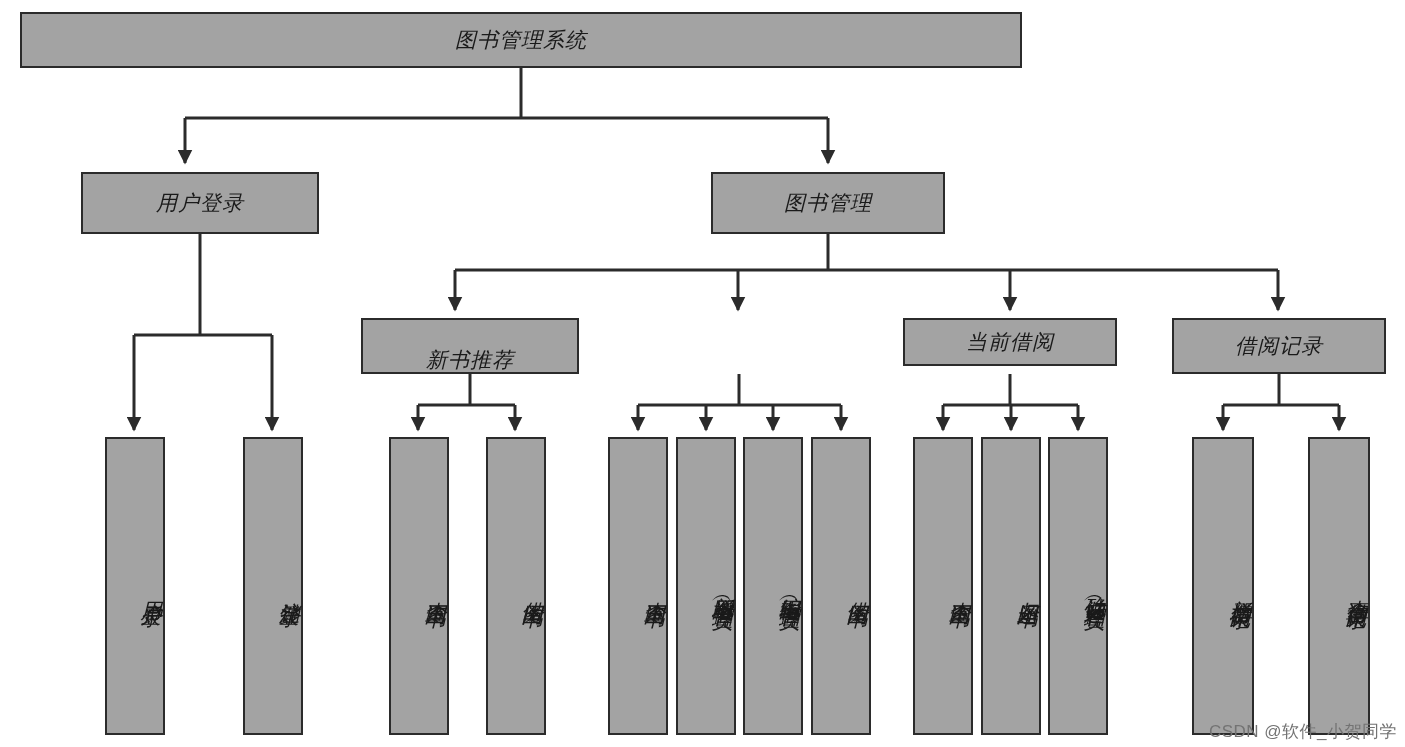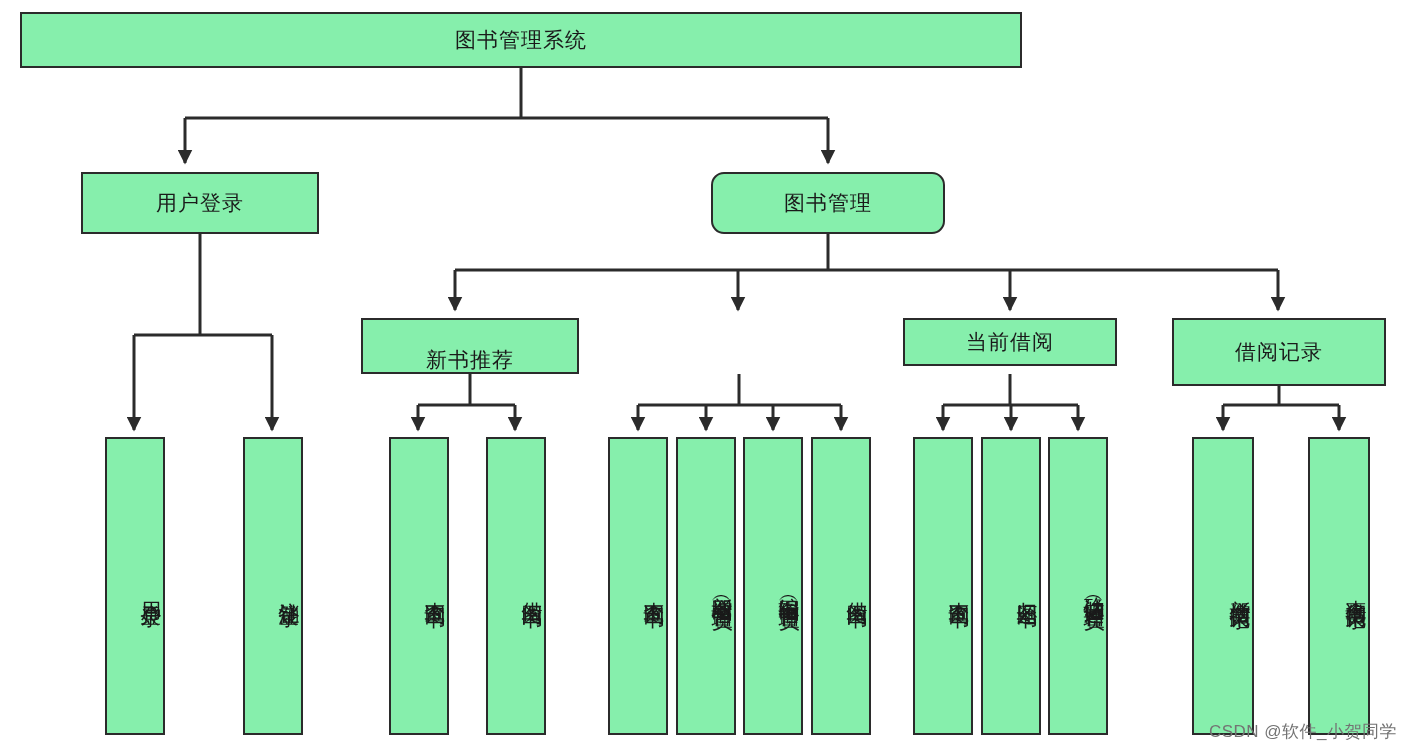--- a/index.html
+++ b/index.html
@@ -20,26 +20,27 @@
   svg#edges {
     position: absolute;
     left: 0;
     top: 0;
     width: 1405px;
     height: 747px;
   }
   .node {
     position: absolute;
     box-sizing: border-box;
-    background: #86efac;
+    background: #a3a3a3;
     border: 2px solid #2b2b2b;
     display: flex;
     align-items: center;
     justify-content: center;
     color: #1a1a1a;
+    font-style: italic;
   }
   .node.horiz {
     font-size: 21px;
     letter-spacing: 1px;
   }
   .node.vert {
     writing-mode: vertical-rl;
     text-orientation: upright;
     font-size: 21px;
     letter-spacing: 2px;
@@ -128,31 +129,31 @@
     </g>
   </svg>
 
   <div class="node horiz" id="n-root" style="left: 20px; top: 12px; width: 1002px; height: 56px;">
     <span class="label">图书管理系统</span>
   </div>
 
   <div class="node horiz" id="n-l2-0" style="left: 81px; top: 172px; width: 238px; height: 62px;">
     <span class="label">用户登录</span>
   </div>
-  <div class="node horiz" id="n-l2-1" style="left: 711px; top: 172px; width: 234px; height: 62px; border-radius: 13px;">
+  <div class="node horiz" id="n-l2-1" style="left: 711px; top: 172px; width: 234px; height: 62px;">
     <span class="label">图书管理</span>
   </div>
 
   <div class="node horiz" id="n-l3-0" style="left: 361px; top: 318px; width: 218px; height: 56px; align-items: flex-end;">
     <span class="label">新书推荐</span>
   </div>
   <div class="node horiz" id="n-l3-2" style="left: 903px; top: 318px; width: 214px; height: 48px;">
     <span class="label">当前借阅</span>
   </div>
-  <div class="node horiz" id="n-l3-3" style="left: 1172px; top: 318px; width: 214px; height: 68px; justify-content: center;">
+  <div class="node horiz" id="n-l3-3" style="left: 1172px; top: 318px; width: 214px; height: 56px; justify-content: center;">
     <span class="label">借阅记录</span>
   </div>
 
   <div class="node vert" id="n-leaf-0" style="left: 105px; top: 437px; width: 60px; height: 298px;">
     <span class="label">用户登录</span>
   </div>
   <div class="node vert" id="n-leaf-1" style="left: 243px; top: 437px; width: 60px; height: 298px;">
     <span class="label">注销登录</span>
   </div>
   <div class="node vert" id="n-leaf-2" style="left: 389px; top: 437px; width: 60px; height: 298px;">

